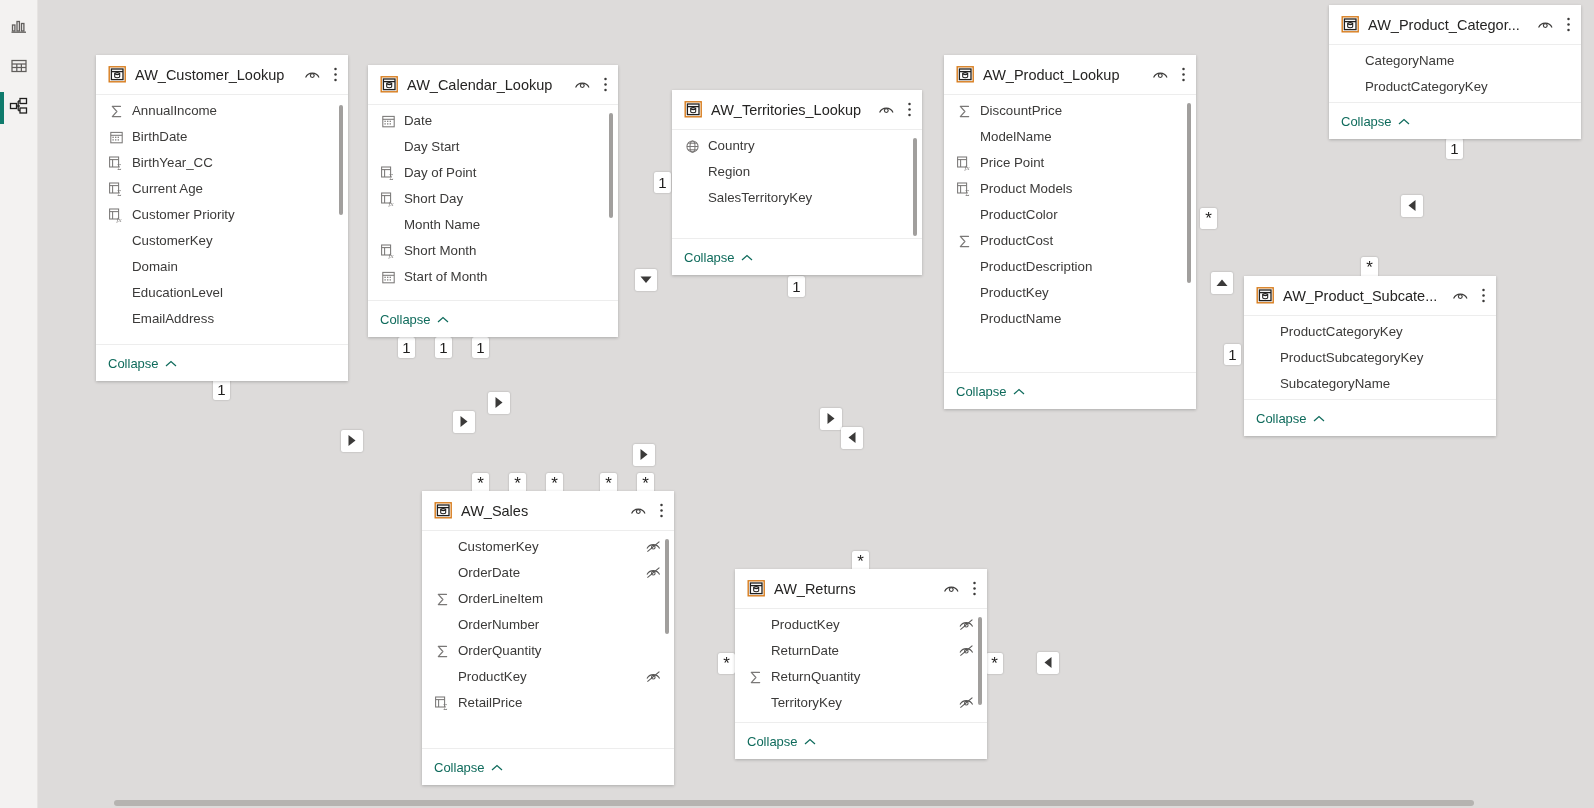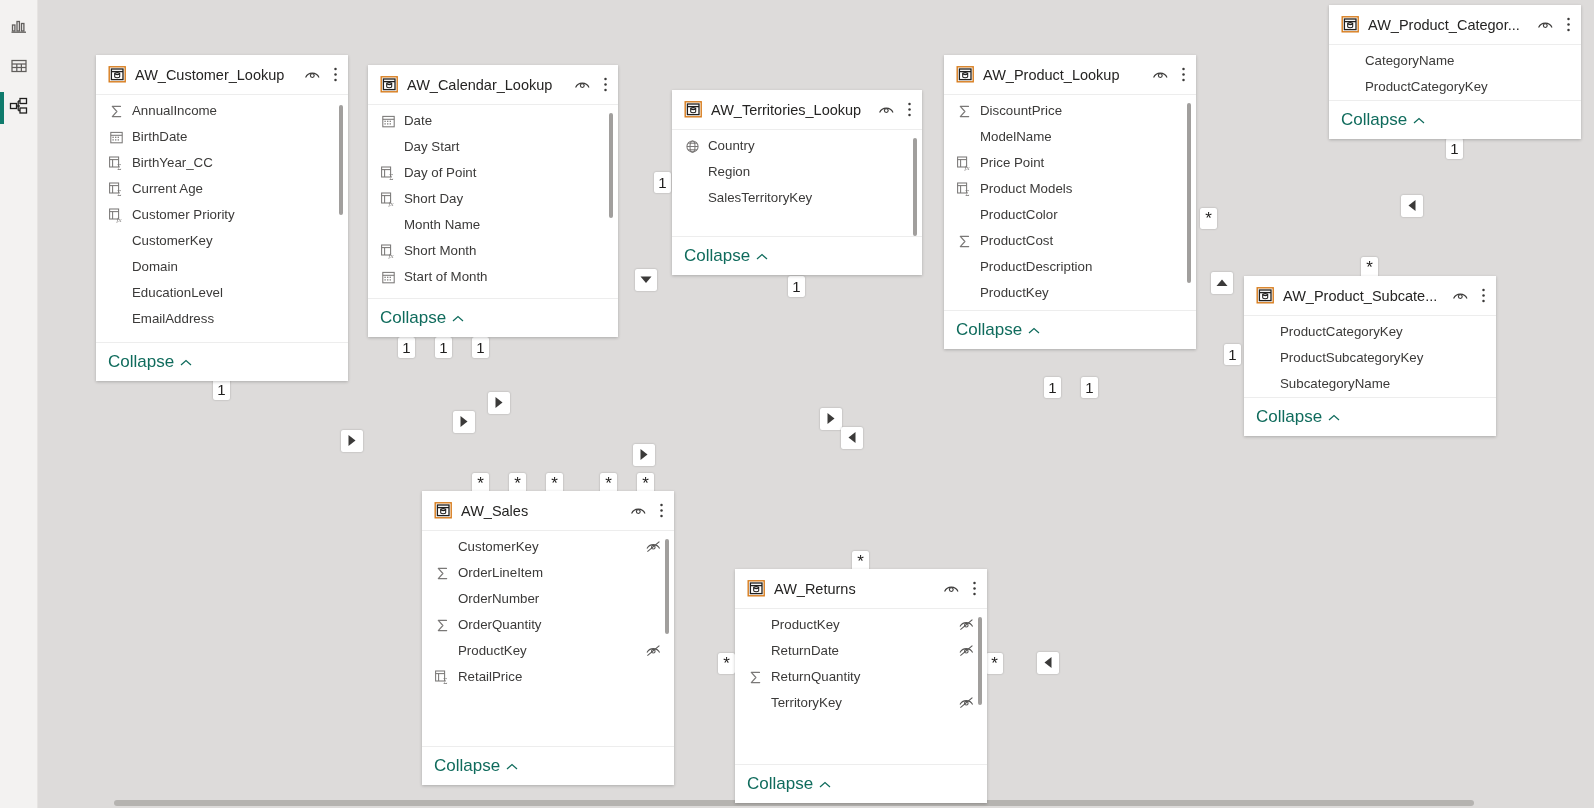--- a/index.html
+++ b/index.html
@@ -54,21 +54,21 @@
     font-size:13.3px; color:#3b3a39; white-space:nowrap;
   }
   .fld .ic{ width:16px; height:16px; flex:0 0 16px; display:flex; align-items:center; justify-content:center;}
   .fld .nm{ flex:1 1 auto;}
   .fld .hide{ flex:0 0 auto; opacity:.85;}
   .vthumb{ position:absolute; right:5px; width:4px; background:#a19f9d; border-radius:2px;}
   .tbl-foot{
     border-top:1px solid #ededed; padding:9px 12px; flex:0 0 auto;
   }
   .collapse{
-    font-size:17px; color:#0f6b5c; display:inline-flex; align-items:center; gap:6px; cursor:pointer;
+    font-size:13px; color:#0f6b5c; display:inline-flex; align-items:center; gap:6px; cursor:pointer;
   }
   
   #rel-layer{ position:absolute; inset:0; z-index:2; pointer-events:none;}
   .badge{
     position:absolute; z-index:4; background:#fff; border-radius:2px;
     min-width:17px; height:21px; padding:0 3px;
     display:flex; align-items:center; justify-content:center;
     font-size:15px; color:#201f1e; box-shadow:0 0 2px rgba(0,0,0,.28);
     font-family:"Liberation Sans", sans-serif;
   }
@@ -547,21 +547,21 @@
     </div>
     <div class="tbl-foot">
       <span class="collapse">
         <span>Collapse</span>
         <span><svg width="12" height="8" viewBox="0 0 12 8">
                 <path d="M1 6 L6 1.6 L11 6" fill="none" stroke="#0f6b5c" stroke-width="1.25"></path>
               </svg></span>
       </span>
     </div>
       </div>
-      <div class="tbl" style="left: 906px; top: 55px; width: 252px; height: 294px;">
+      <div class="tbl" style="left: 906px; top: 55px; width: 252px; height: 354px;">
     <div class="tbl-head">
       <span class="hdr-ico">
             <svg width="19" height="19" viewBox="0 0 19 19">
               <rect x="1.2" y="1.8" width="16" height="15" fill="none" stroke="#d77c1c" stroke-width="1.4"></rect>
               <rect x="3.4" y="4" width="11.6" height="10.6" fill="none" stroke="#201f1e" stroke-width="1.3"></rect>
               <line x1="3.4" y1="6.6" x2="15" y2="6.6" stroke="#201f1e" stroke-width="1.3"></line>
               <ellipse cx="9.2" cy="8.6" rx="2.5" ry="1" fill="none" stroke="#201f1e" stroke-width="1.05"></ellipse>
               <path d="M6.7 8.6v3c0 .6 1.1 1.1 2.5 1.1s2.5-.5 2.5-1.1v-3" fill="none" stroke="#201f1e" stroke-width="1.05"></path>
             </svg>
           </span>
@@ -814,20 +814,31 @@
       <span class="nm">CustomerKey</span>
       <span class="hide"><svg width="17" height="15" viewBox="0 0 17 15">
                 <g fill="none" stroke="#3b3a39" stroke-width="1.1">
                   <path d="M2 9.6 A7 7 0 0 1 14.6 9.6"></path>
                   <circle cx="8.3" cy="8.2" r="1.8"></circle>
                   <line x1="2.4" y1="12.6" x2="14.4" y2="2.6"></line>
                 </g>
               </svg></span>
     </div>
     <div class="fld">
+      <span class="ic"></span>
+      <span class="nm">OrderDate</span>
+      <span class="hide"><svg width="17" height="15" viewBox="0 0 17 15">
+                <g fill="none" stroke="#3b3a39" stroke-width="1.1">
+                  <path d="M2 9.6 A7 7 0 0 1 14.6 9.6"></path>
+                  <circle cx="8.3" cy="8.2" r="1.8"></circle>
+                  <line x1="2.4" y1="12.6" x2="14.4" y2="2.6"></line>
+                </g>
+              </svg></span>
+    </div>
+    <div class="fld">
       <span class="ic">
               <svg width="15" height="15" viewBox="0 0 15 15">
                 <path d="M3.3 2.4h8.2M3.3 2.4l4.6 5.1-4.6 5.1h8.4" fill="none" stroke="#7a7877" stroke-width="1.15" stroke-linejoin="round" stroke-linecap="round"></path>
               </svg>
             </span>
       <span class="nm">OrderLineItem</span>
 
     </div>
     <div class="fld">
       <span class="ic"></span>
@@ -872,21 +883,21 @@
     </div>
     <div class="tbl-foot">
       <span class="collapse">
         <span>Collapse</span>
         <span><svg width="12" height="8" viewBox="0 0 12 8">
                 <path d="M1 6 L6 1.6 L11 6" fill="none" stroke="#0f6b5c" stroke-width="1.25"></path>
               </svg></span>
       </span>
     </div>
       </div>
-      <div class="tbl" style="left: 697px; top: 569px; width: 252px; height: 234px;">
+      <div class="tbl" style="left: 697px; top: 569px; width: 252px; height: 190px;">
     <div class="tbl-head">
       <span class="hdr-ico">
             <svg width="19" height="19" viewBox="0 0 19 19">
               <rect x="1.2" y="1.8" width="16" height="15" fill="none" stroke="#d77c1c" stroke-width="1.4"></rect>
               <rect x="3.4" y="4" width="11.6" height="10.6" fill="none" stroke="#201f1e" stroke-width="1.3"></rect>
               <line x1="3.4" y1="6.6" x2="15" y2="6.6" stroke="#201f1e" stroke-width="1.3"></line>
               <ellipse cx="9.2" cy="8.6" rx="2.5" ry="1" fill="none" stroke="#201f1e" stroke-width="1.05"></ellipse>
               <path d="M6.7 8.6v3c0 .6 1.1 1.1 2.5 1.1s2.5-.5 2.5-1.1v-3" fill="none" stroke="#201f1e" stroke-width="1.05"></path>
             </svg>
           </span>

